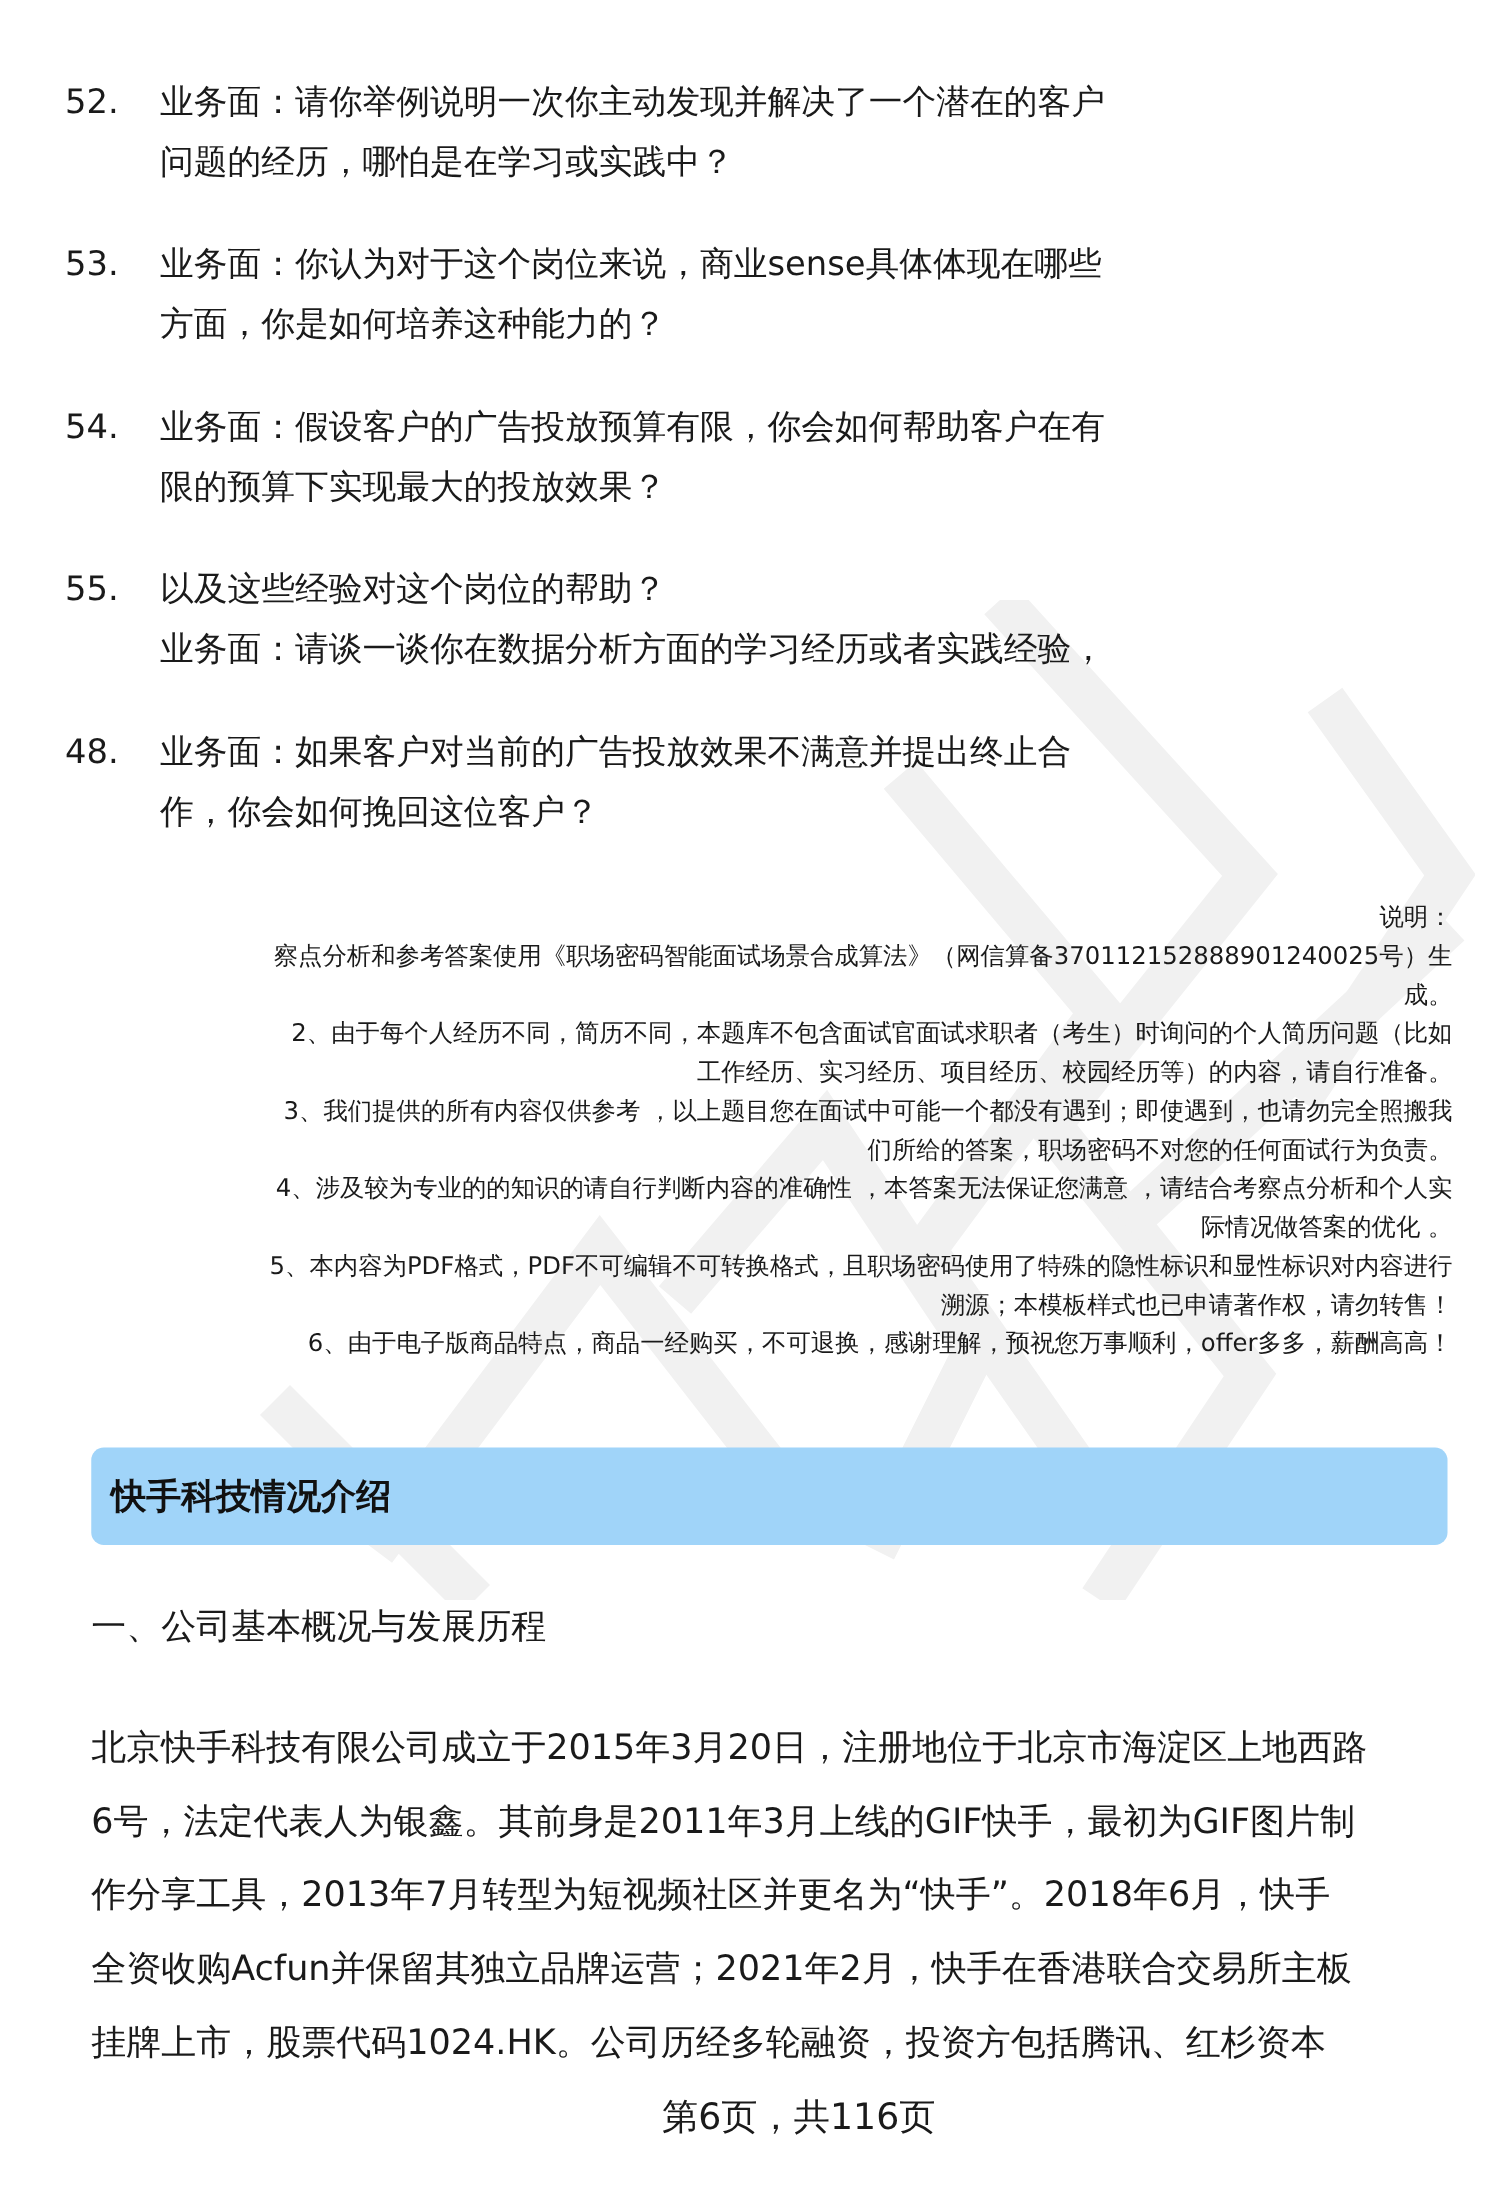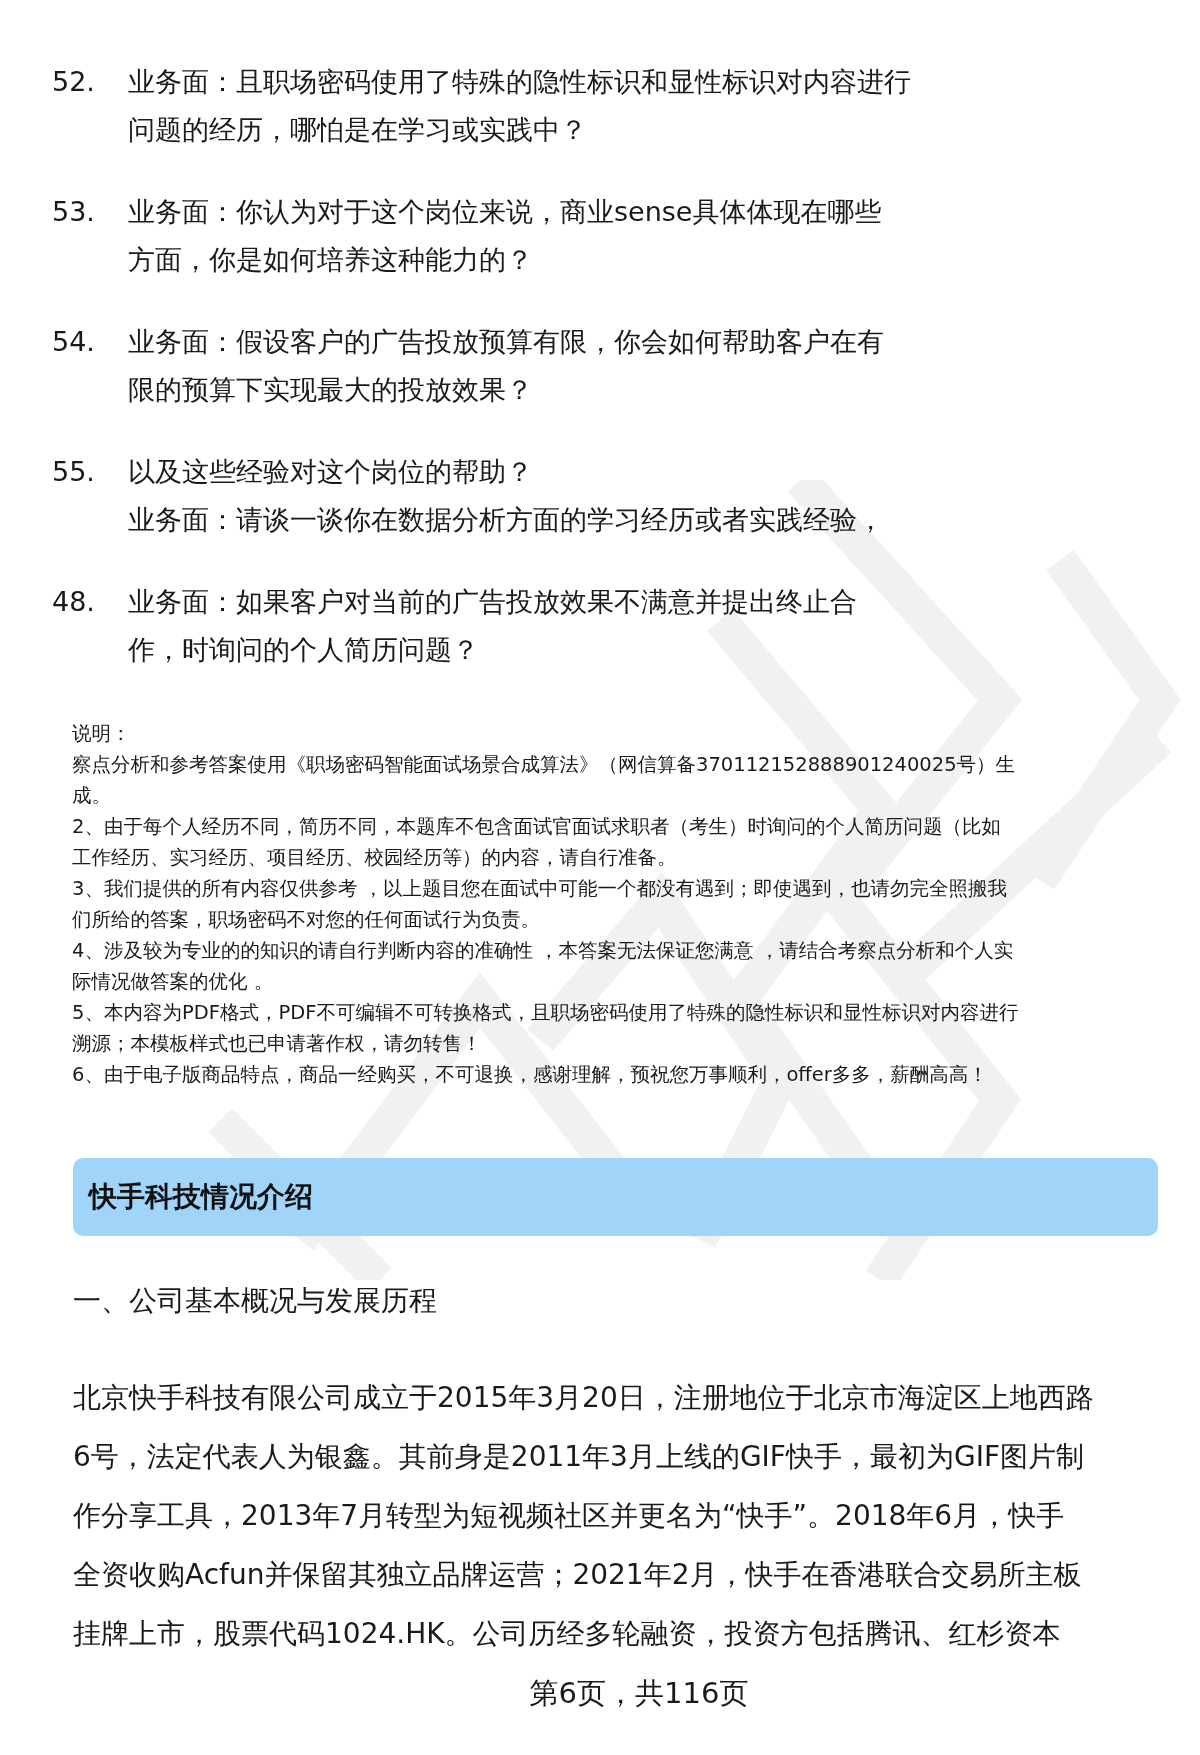--- a/index.html
+++ b/index.html
@@ -53,21 +53,21 @@
     }
     .notes {
       position: absolute;
       left: 72px;
       top: 718px;
       width: 1090px;
       font-size: 19.5px;
       line-height: 31px;
       color: #1a1a1a;
     }
-    .notes p { margin: 0; }
+    .notes p { margin: 0; text-align: right; }
     .section-header {
       position: absolute;
       left: 73px;
       top: 1158px;
       width: 1085px;
       height: 78px;
       background: #a0d4f9;
       border-radius: 10px;
       display: flex;
       align-items: center;
@@ -120,21 +120,21 @@
     <line x1="40" y1="640" x2="200" y2="800"></line>
   </g>
 </svg>
 
 <div class="page">
 
   <div class="questions">
     <div class="question">
       <span class="q-num">52.</span>
       <div class="q-text">
-        <div>业务面：且职场密码使用了特殊的隐性标识和显性标识对内容进行</div>
+        <div>业务面：请你举例说明一次你主动发现并解决了一个潜在的客户</div>
         <div>问题的经历，哪怕是在学习或实践中？</div>
       </div>
     </div>
     <div class="question">
       <span class="q-num">53.</span>
       <div class="q-text">
         <div>业务面：你认为对于这个岗位来说，商业sense具体体现在哪些</div>
         <div>方面，你是如何培养这种能力的？</div>
       </div>
     </div>
@@ -149,21 +149,21 @@
       <span class="q-num">55.</span>
       <div class="q-text">
         <div>以及这些经验对这个岗位的帮助？</div>
         <div>业务面：请谈一谈你在数据分析方面的学习经历或者实践经验，</div>
       </div>
     </div>
     <div class="question">
       <span class="q-num">48.</span>
       <div class="q-text">
         <div>业务面：如果客户对当前的广告投放效果不满意并提出终止合</div>
-        <div>作，时询问的个人简历问题？</div>
+        <div>作，你会如何挽回这位客户？</div>
       </div>
     </div>
   </div>
 
   <div class="notes">
     <p>说明：</p>
     <p>察点分析和参考答案使用《职场密码智能面试场景合成算法》（网信算备370112152888901240025号）生</p>
     <p>成。</p>
     <p>2、由于每个人经历不同，简历不同，本题库不包含面试官面试求职者（考生）时询问的个人简历问题（比如</p>
     <p>工作经历、实习经历、项目经历、校园经历等）的内容，请自行准备。</p>

